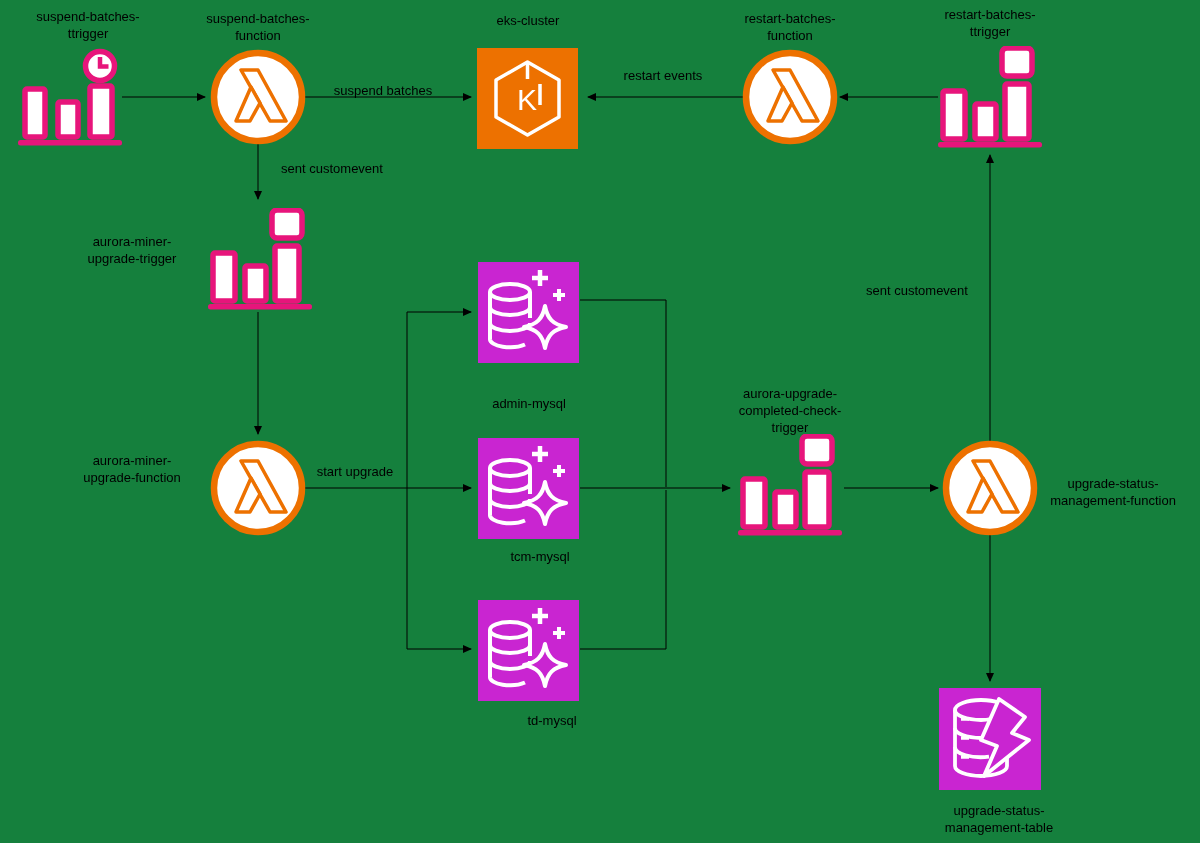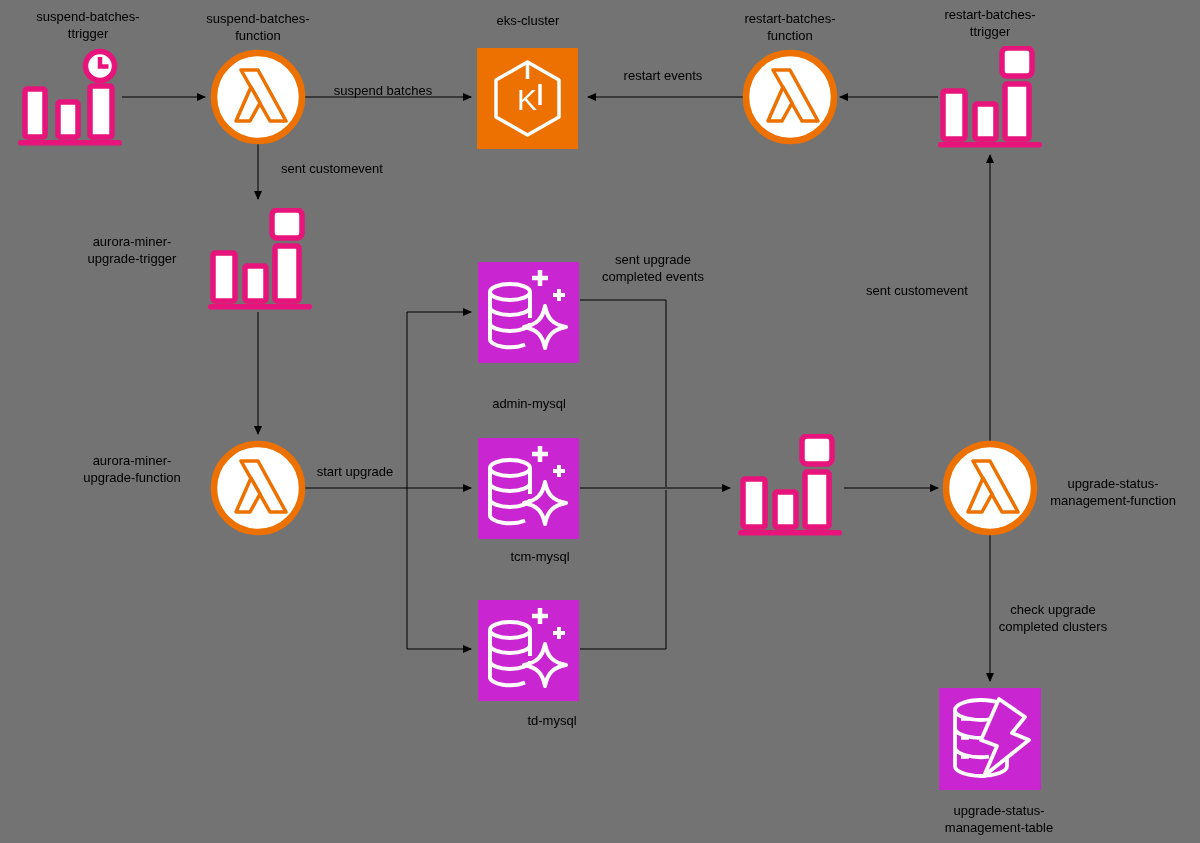--- a/index.html
+++ b/index.html
@@ -1,17 +1,17 @@
 <!DOCTYPE html>
 <html><head>
 <meta charset="utf-8">
 <style>
   html,body{margin:0;padding:0;background:#fff;}
   .canvas{
-    position:relative;width:1200px;height:843px;background:#737373;
+    position:relative;width:1200px;height:843px;background:#15803d;
     font-family:"Liberation Sans",sans-serif;overflow:hidden;
   }
   .wires{position:absolute;left:0;top:0;}
   .node{position:absolute;}
   .node svg{display:block;}
   .lbl{
     position:absolute;width:160px;text-align:center;
     font-size:13px;line-height:17px;color:#000;white-space:pre-line;
   }
   .hidden-defs{position:absolute;width:0;height:0;overflow:hidden;}
@@ -174,28 +174,27 @@
 function</div>
   <div class="lbl" style="left:910px;top:6px">restart-batches-
 ttrigger</div>
   <div class="lbl" style="left:52px;top:233px">aurora-miner-
 upgrade-trigger</div>
   <div class="lbl" style="left:52px;top:452px">aurora-miner-
 upgrade-function</div>
   <div class="lbl" style="left:449px;top:395px">admin-mysql</div>
   <div class="lbl" style="left:460px;top:548px">tcm-mysql</div>
   <div class="lbl" style="left:472px;top:712px">td-mysql</div>
+  <div class="lbl" style="left:710px;top:385px">aurora-upgrade-
+completed-check-
+trigger</div>
   <div class="lbl" style="left:1033px;top:475px">upgrade-status-
 management-function</div>
   <div class="lbl" style="left:919px;top:802px">upgrade-status-
 management-table</div>
 
   <div class="lbl" style="left:303px;top:82px">suspend batches</div>
   <div class="lbl" style="left:583px;top:67px">restart events</div>
   <div class="lbl" style="left:252px;top:160px">sent customevent</div>
   <div class="lbl" style="left:275px;top:463px">start upgrade</div>
-  <div class="lbl" style="left:573px;top:251px">sent upgrade
-completed events</div>
   <div class="lbl" style="left:837px;top:282px">sent customevent</div>
-  <div class="lbl" style="left:973px;top:601px">check upgrade
-completed clusters</div>
 
 </div>
 
 </body></html>

